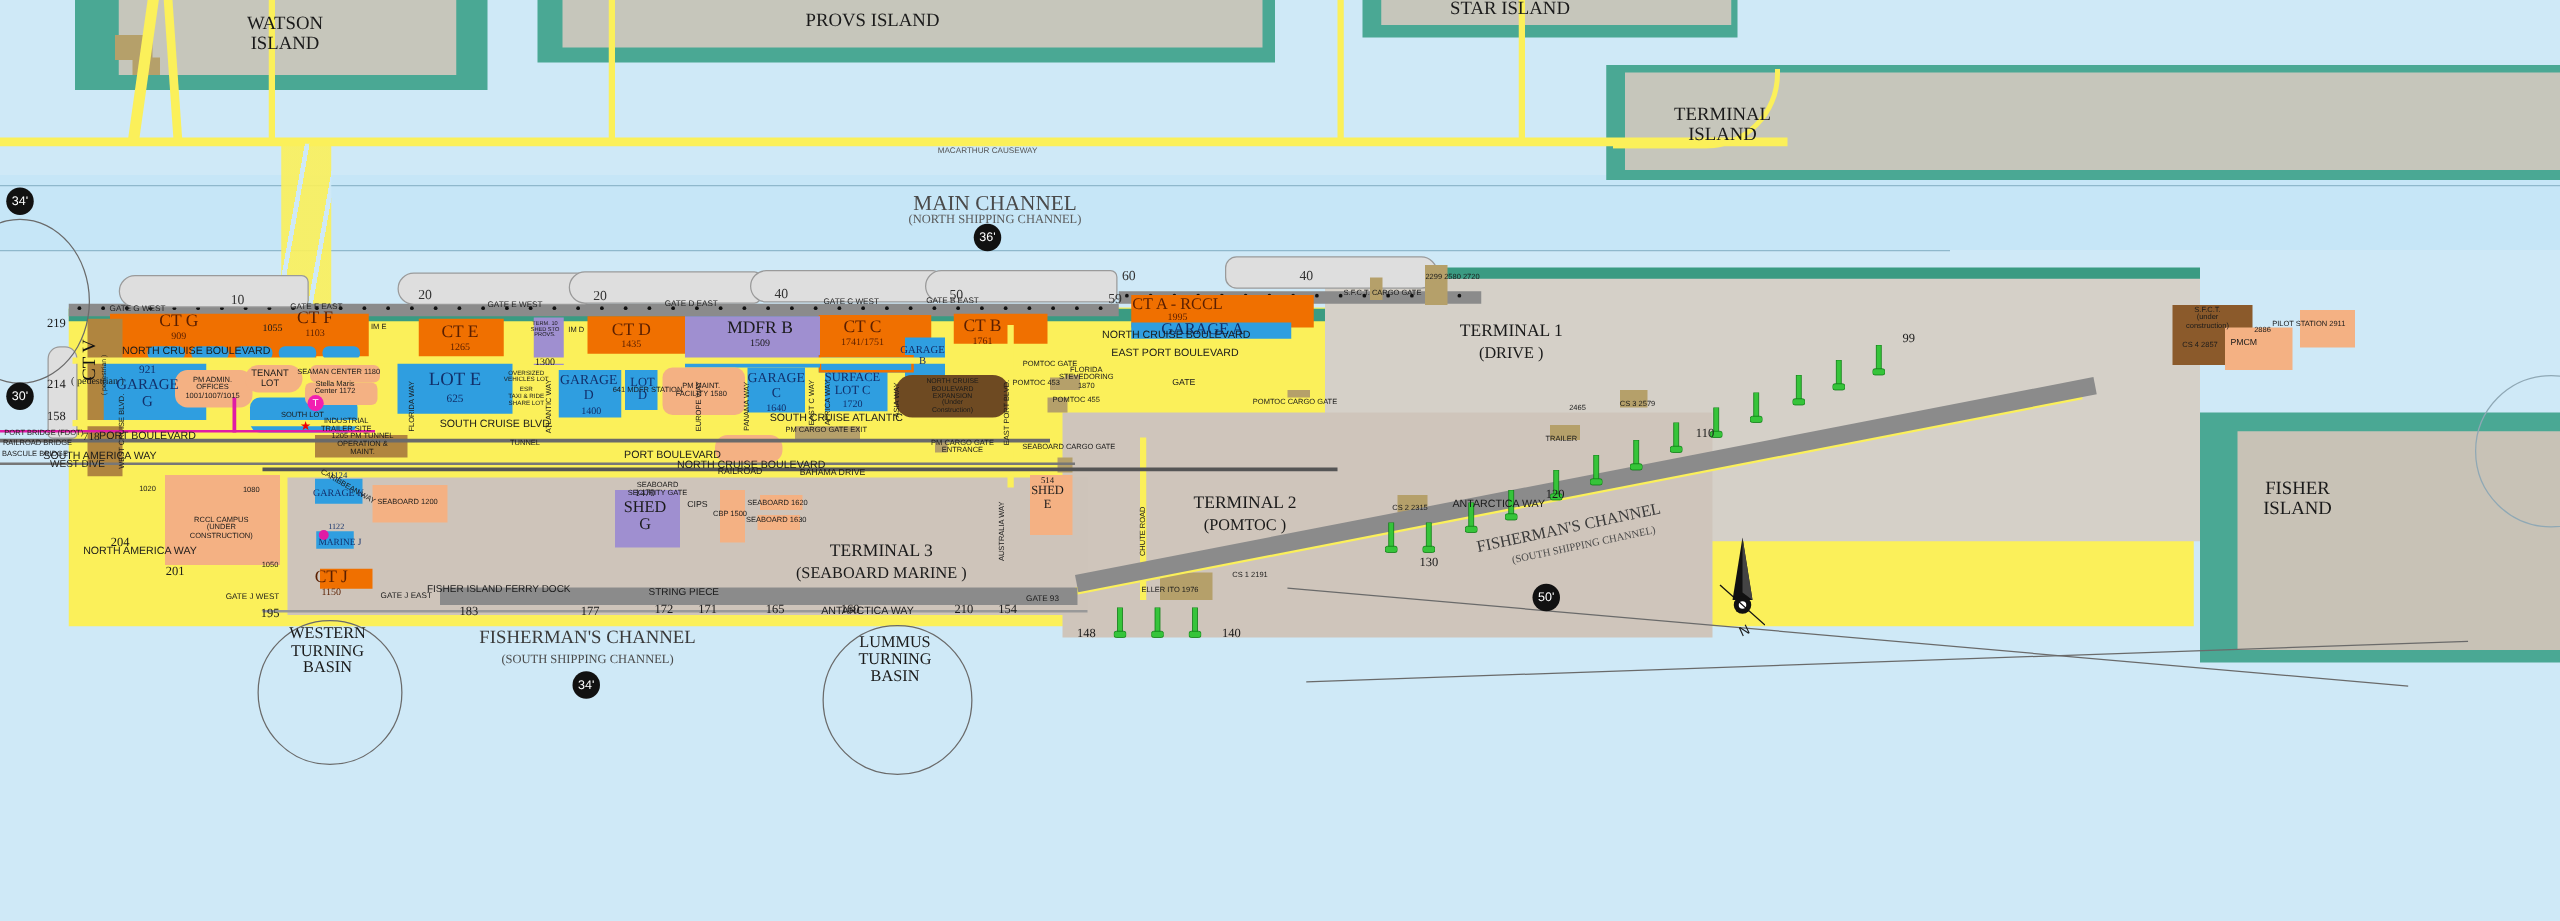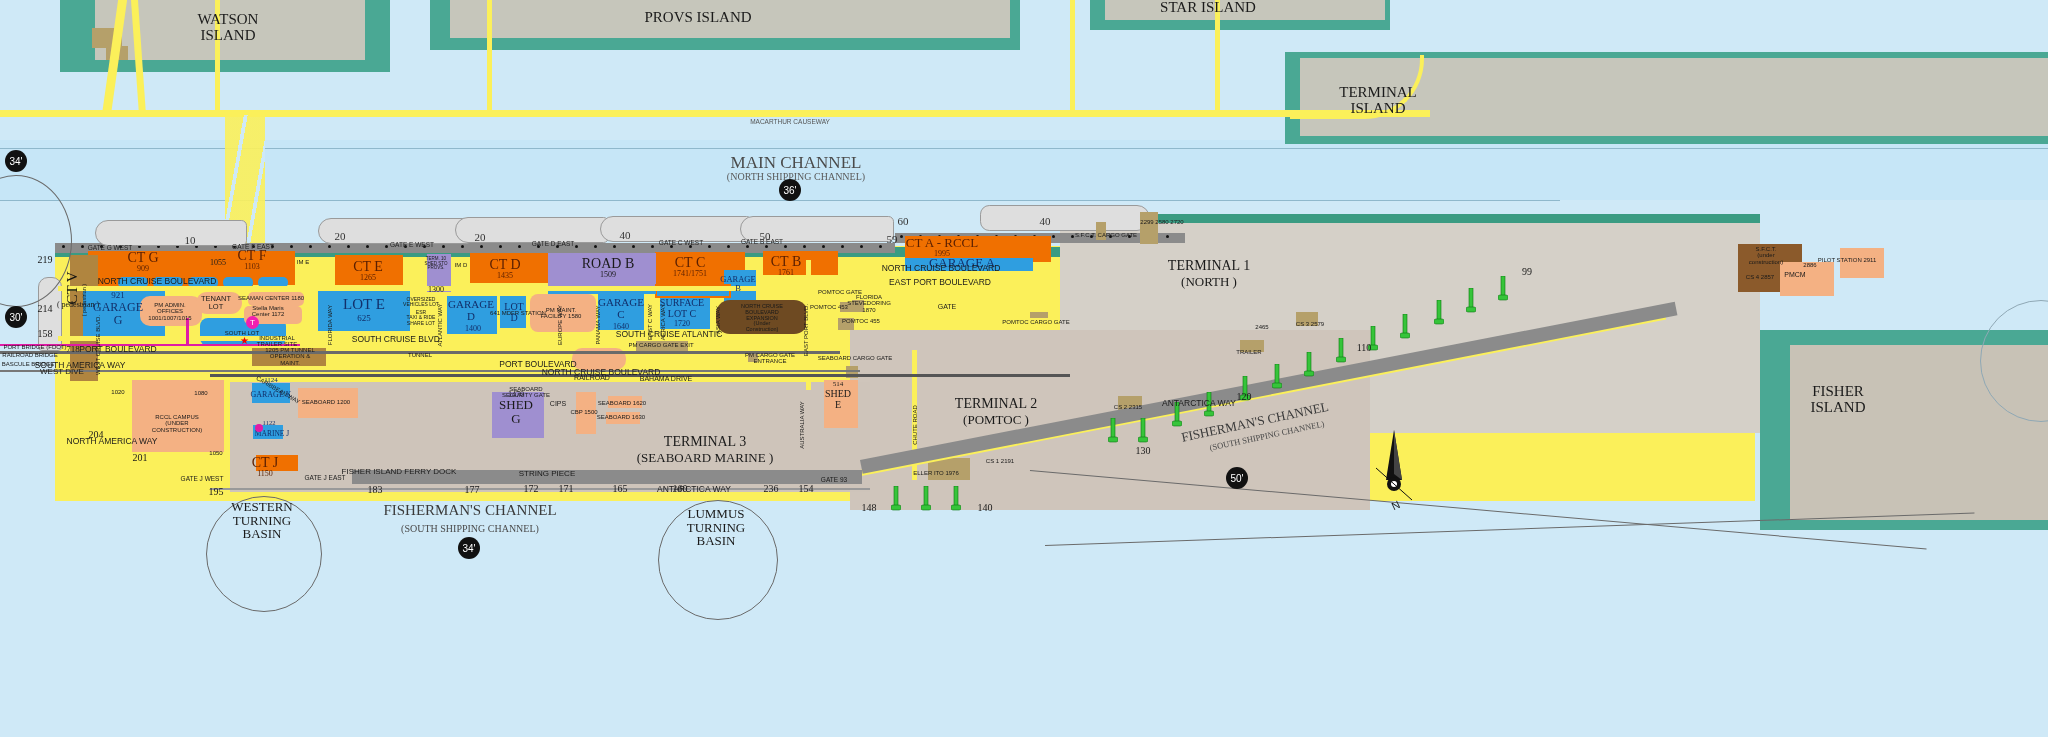--- a/index.html
+++ b/index.html
@@ -388,21 +388,21 @@
       <div class="txt ctr" style="left: 942px; top: 254px; font-size: 8px; color: rgb(90, 31, 0); font-family: &quot;Liberation Serif&quot;, serif;">1995</div>
       <div class="txt ctr" style="left: 73px; top: 288px; font-size: 15px; font-family: &quot;Liberation Serif&quot;, serif; color: rgb(17, 17, 17); transform: translate(-50%, -50%) rotate(-90deg);">
         <div>CT V</div>
       </div>
       <div class="txt ctr" style="left: 85px; top: 300px; font-size: 5.5px; transform: translate(-50%, -50%) rotate(-90deg);">( pedestrian )</div>
       <div class="txt ctr" style="left: 73px; top: 350px; font-size: 9px; font-family: &quot;Liberation Serif&quot;, serif;">718</div>
       <div class="txt ctr" style="left: 265px; top: 463px; font-size: 14px; color: rgb(90, 31, 0); font-family: &quot;Liberation Serif&quot;, serif;">CT J</div>
       <div class="txt ctr" style="left: 265px; top: 474px; font-size: 8px; color: rgb(90, 31, 0); font-family: &quot;Liberation Serif&quot;, serif;">1150</div>
       <div class="txt ctr" style="left: 218px; top: 263px; font-size: 8px; font-family: &quot;Liberation Serif&quot;, serif;">1055</div>
       <div class="txt ctr" style="left: 78px; top: 305px; font-size: 8px; font-family: &quot;Liberation Serif&quot;, serif;">( pedestrian )</div>
-      <div class="txt ctr" style="left: 608px; top: 264px; font-size: 14px; font-family: &quot;Liberation Serif&quot;, serif;">ROAD  B</div>
+      <div class="txt ctr" style="left: 608px; top: 264px; font-size: 14px; font-family: &quot;Liberation Serif&quot;, serif;">MDFR  B</div>
       <div class="txt ctr" style="left: 608px; top: 275px; font-size: 8px; font-family: &quot;Liberation Serif&quot;, serif;">1509</div>
       <div class="txt ctr" style="left: 516px; top: 395px; font-size: 8px; font-family: &quot;Liberation Serif&quot;, serif;">1470</div>
       <div class="txt ctr" style="left: 516px; top: 412px; font-size: 13px; font-family: &quot;Liberation Serif&quot;, serif;">
         <div>SHED</div>
         <div>G</div>
       </div>
       <div class="txt ctr" style="left: 838px; top: 385px; font-size: 7px; font-family: &quot;Liberation Serif&quot;, serif;">514</div>
       <div class="txt ctr" style="left: 838px; top: 399px; font-size: 10px; font-family: &quot;Liberation Serif&quot;, serif;">
         <div>SHED</div>
         <div>E</div>
@@ -485,21 +485,21 @@
       <div class="txt ctr" style="left: 560px; top: 325px; font-size: 6px; transform: translate(-50%, -50%) rotate(-90deg);">EUROPE WAY</div>
       <div class="txt ctr" style="left: 598px; top: 325px; font-size: 6px; transform: translate(-50%, -50%) rotate(-90deg);">PANAMA WAY</div>
       <div class="txt ctr" style="left: 650px; top: 322px; font-size: 6px; transform: translate(-50%, -50%) rotate(-90deg);">EAST C WAY</div>
       <div class="txt ctr" style="left: 663px; top: 322px; font-size: 6px; transform: translate(-50%, -50%) rotate(-90deg);">AFRICA WAY</div>
       <div class="txt ctr" style="left: 718px; top: 320px; font-size: 6px; transform: translate(-50%, -50%) rotate(-90deg);">ASIA WAY</div>
       <div class="txt ctr" style="left: 806px; top: 330px; font-size: 6px; transform: translate(-50%, -50%) rotate(-90deg);">EAST PORT BLVD.</div>
       <div class="txt ctr" style="left: 915px; top: 425px; font-size: 6px; transform: translate(-50%, -50%) rotate(-90deg);">CHUTE ROAD</div>
       <div class="txt ctr" style="left: 802px; top: 425px; font-size: 6px; transform: translate(-50%, -50%) rotate(-90deg);">AUSTRALIA WAY</div>
       <div class="txt ctr" style="left: 278px; top: 390px; font-size: 6px; transform: translate(-50%, -50%) rotate(30deg);">CARIBBEAN WAY</div>
       <div class="txt ctr" style="left: 1209px; top: 266px; font-size: 14px; font-family: &quot;Liberation Serif&quot;, serif;">TERMINAL 1</div>
-      <div class="txt ctr" style="left: 1209px; top: 282px; font-size: 13px; font-family: &quot;Liberation Serif&quot;, serif;">(NORTH )</div>
+      <div class="txt ctr" style="left: 1209px; top: 282px; font-size: 13px; font-family: &quot;Liberation Serif&quot;, serif;">(DRIVE )</div>
       <div class="txt ctr" style="left: 996px; top: 404px; font-size: 14px; font-family: &quot;Liberation Serif&quot;, serif;">TERMINAL 2</div>
       <div class="txt ctr" style="left: 996px; top: 420px; font-size: 13px; font-family: &quot;Liberation Serif&quot;, serif;">(POMTOC )</div>
       <div class="txt ctr" style="left: 705px; top: 442px; font-size: 14px; font-family: &quot;Liberation Serif&quot;, serif;">TERMINAL 3</div>
       <div class="txt ctr" style="left: 705px; top: 458px; font-size: 13px; font-family: &quot;Liberation Serif&quot;, serif;">(SEABOARD MARINE )</div>
       <div class="txt ctr" style="left: 170px; top: 311px; font-size: 6px;">
         <div>PM ADMIN.</div>
         <div>OFFICES</div>
         <div>1001/1007/1015</div>
       </div>
       <div class="txt ctr" style="left: 271px; top: 298px; font-size: 6px;">
@@ -659,21 +659,21 @@
       <div class="txt ctr" style="left: 45px; top: 334px; font-size: 10px; font-family: &quot;Liberation Serif&quot;, serif;">158</div>
       <div class="txt ctr" style="left: 96px; top: 435px; font-size: 10px; font-family: &quot;Liberation Serif&quot;, serif;">204</div>
       <div class="txt ctr" style="left: 140px; top: 458px; font-size: 10px; font-family: &quot;Liberation Serif&quot;, serif;">201</div>
       <div class="txt ctr" style="left: 216px; top: 492px; font-size: 10px; font-family: &quot;Liberation Serif&quot;, serif;">195</div>
       <div class="txt ctr" style="left: 375px; top: 490px; font-size: 10px; font-family: &quot;Liberation Serif&quot;, serif;">183</div>
       <div class="txt ctr" style="left: 472px; top: 490px; font-size: 10px; font-family: &quot;Liberation Serif&quot;, serif;">177</div>
       <div class="txt ctr" style="left: 531px; top: 489px; font-size: 10px; font-family: &quot;Liberation Serif&quot;, serif;">172</div>
       <div class="txt ctr" style="left: 566px; top: 489px; font-size: 10px; font-family: &quot;Liberation Serif&quot;, serif;">171</div>
       <div class="txt ctr" style="left: 620px; top: 489px; font-size: 10px; font-family: &quot;Liberation Serif&quot;, serif;">165</div>
       <div class="txt ctr" style="left: 680px; top: 489px; font-size: 10px; font-family: &quot;Liberation Serif&quot;, serif;">160</div>
-      <div class="txt ctr" style="left: 771px; top: 489px; font-size: 10px; font-family: &quot;Liberation Serif&quot;, serif;">236</div>
+      <div class="txt ctr" style="left: 771px; top: 489px; font-size: 10px; font-family: &quot;Liberation Serif&quot;, serif;">210</div>
       <div class="txt ctr" style="left: 806px; top: 489px; font-size: 10px; font-family: &quot;Liberation Serif&quot;, serif;">154</div>
       <div class="txt ctr" style="left: 869px; top: 508px; font-size: 10px; font-family: &quot;Liberation Serif&quot;, serif;">148</div>
       <div class="txt ctr" style="left: 985px; top: 508px; font-size: 10px; font-family: &quot;Liberation Serif&quot;, serif;">140</div>
       <div class="txt ctr" style="left: 1143px; top: 451px; font-size: 10px; font-family: &quot;Liberation Serif&quot;, serif;">130</div>
       <div class="txt ctr" style="left: 1244px; top: 397px; font-size: 10px; font-family: &quot;Liberation Serif&quot;, serif;">120</div>
       <div class="txt ctr" style="left: 1364px; top: 348px; font-size: 10px; font-family: &quot;Liberation Serif&quot;, serif;">110</div>
       <div class="txt ctr" style="left: 1527px; top: 272px; font-size: 10px; font-family: &quot;Liberation Serif&quot;, serif;">99</div>
       <div class="txt ctr" style="left: 202px; top: 479px; font-size: 6.5px;">GATE J WEST</div>
       <div class="txt ctr" style="left: 325px; top: 478px; font-size: 6.5px;">GATE J EAST</div>
       <div class="txt ctr" style="left: 834px; top: 480px; font-size: 6.5px;">GATE 93</div>

